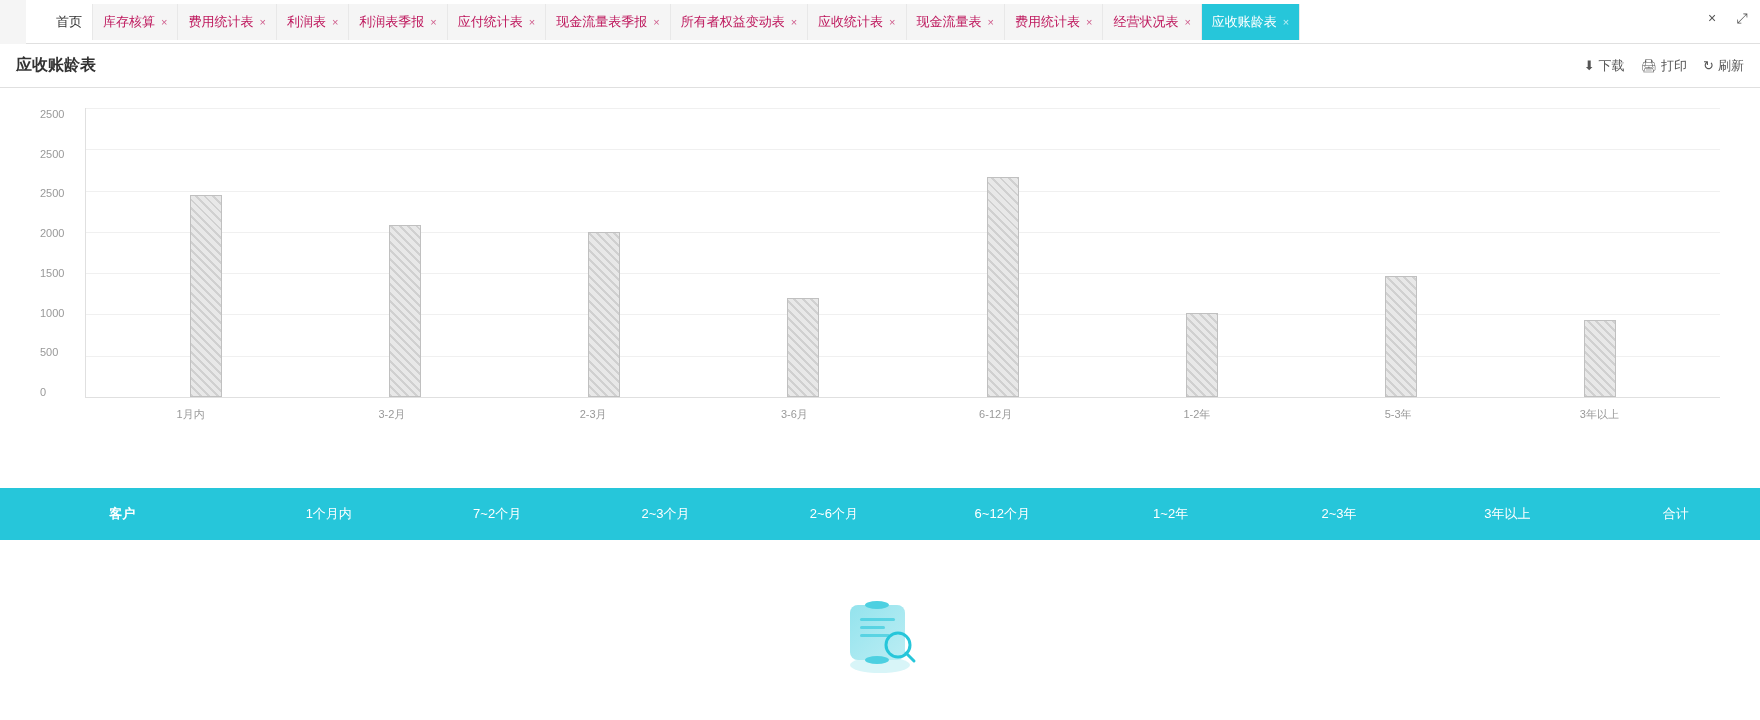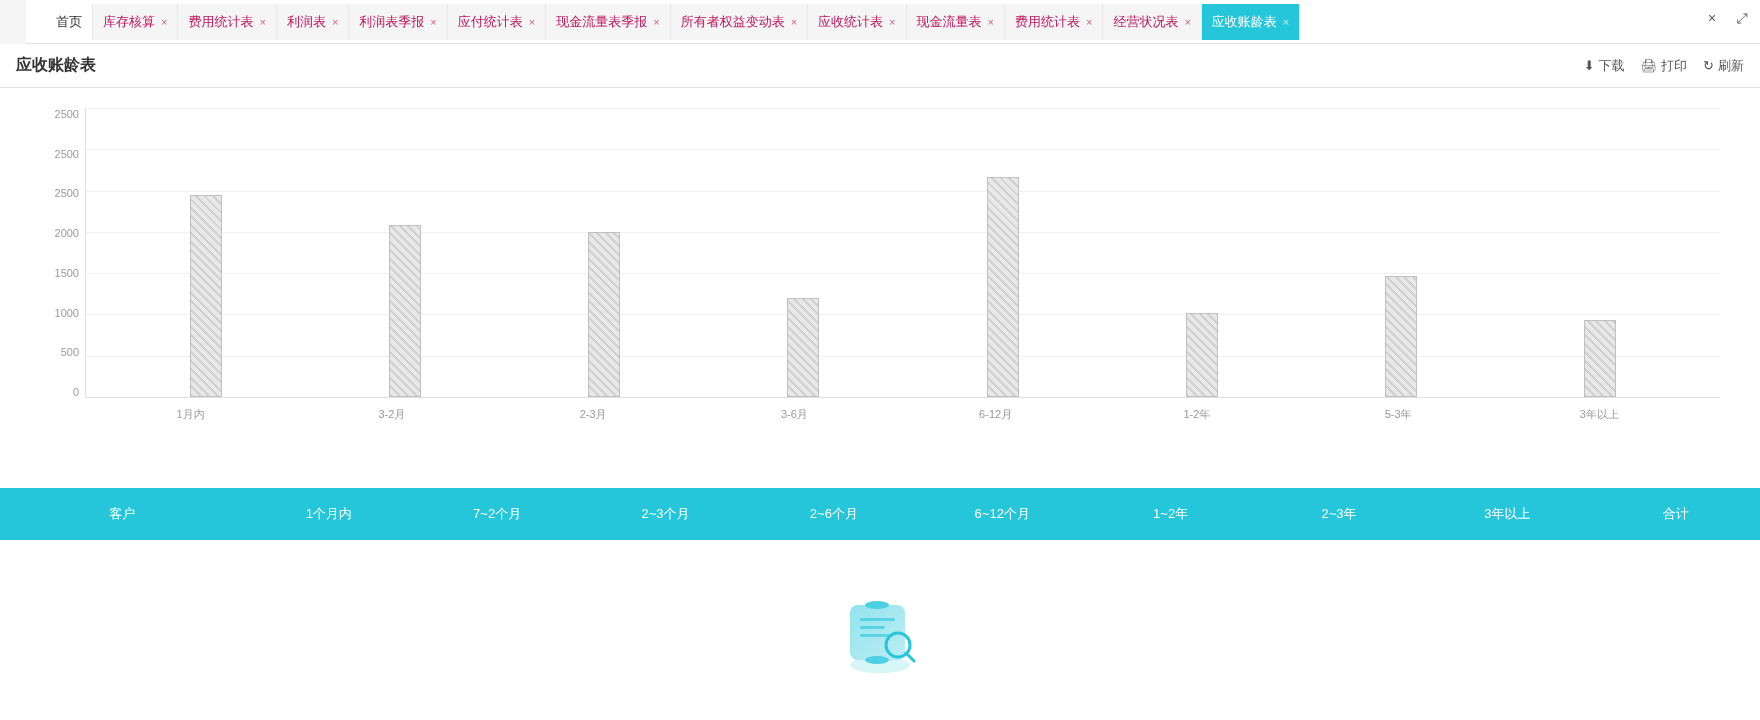--- a/index.html
+++ b/index.html
@@ -103,21 +103,21 @@
     
     .y-axis {
       position: absolute;
       left: 0;
       top: 0;
       bottom: 30px;
       width: 45px;
       display: flex;
       flex-direction: column;
       justify-content: space-between;
-      align-items: flex-end;
+      align-items: flex-start;
       padding-right: 6px;
       font-size: 11px;
       color: #999;
     }
 
     
     .chart-plot {
       position: absolute;
       left: 45px;
       right: 0;
@@ -199,20 +199,21 @@
     .table-header-cell {
       flex: 1;
       text-align: center;
       color: #fff;
       font-size: 13px;
       font-weight: 500;
       padding: 0 8px;
     }
     .table-header-cell:first-child {
       flex: 1.5;
+      font-weight: bold;
     }
 
     
     .empty-state {
       display: flex;
       flex-direction: column;
       align-items: center;
       justify-content: center;
       padding: 40px;
       min-height: 120px;

